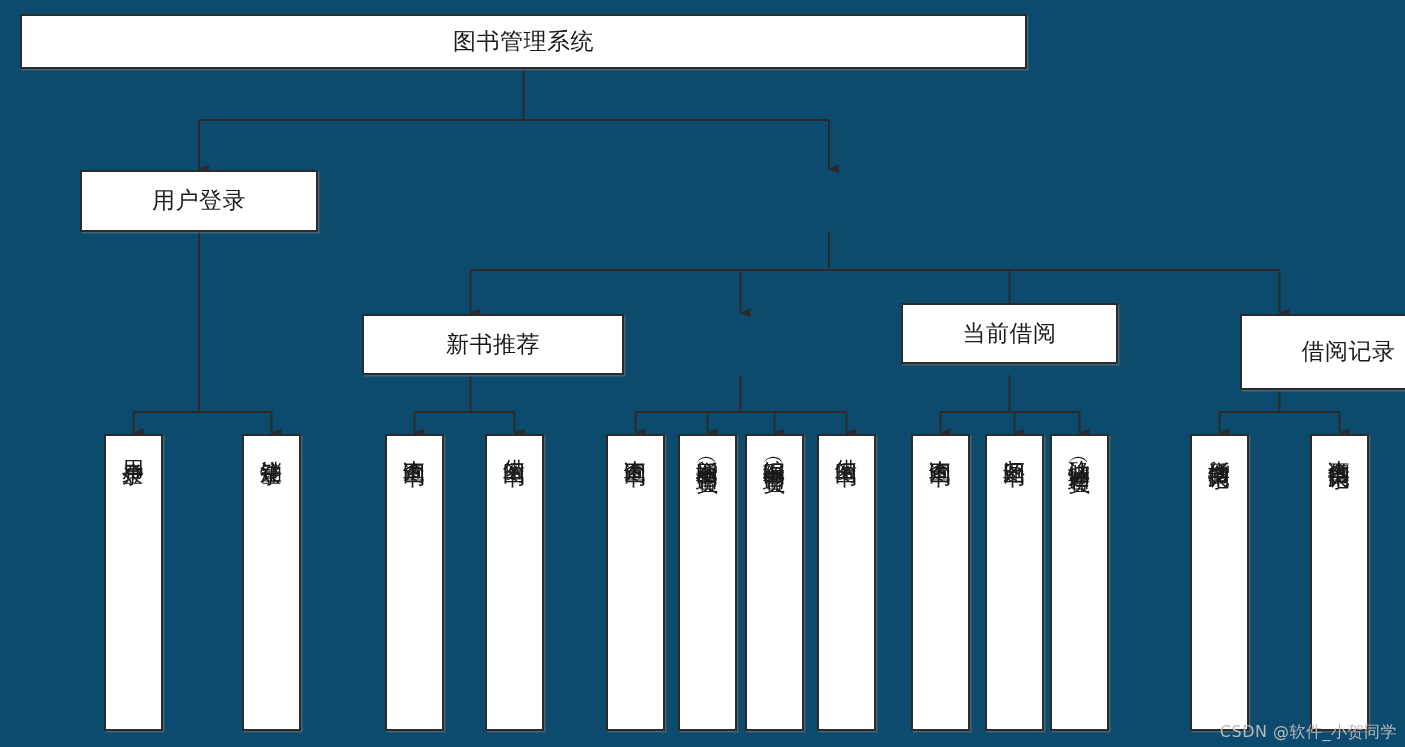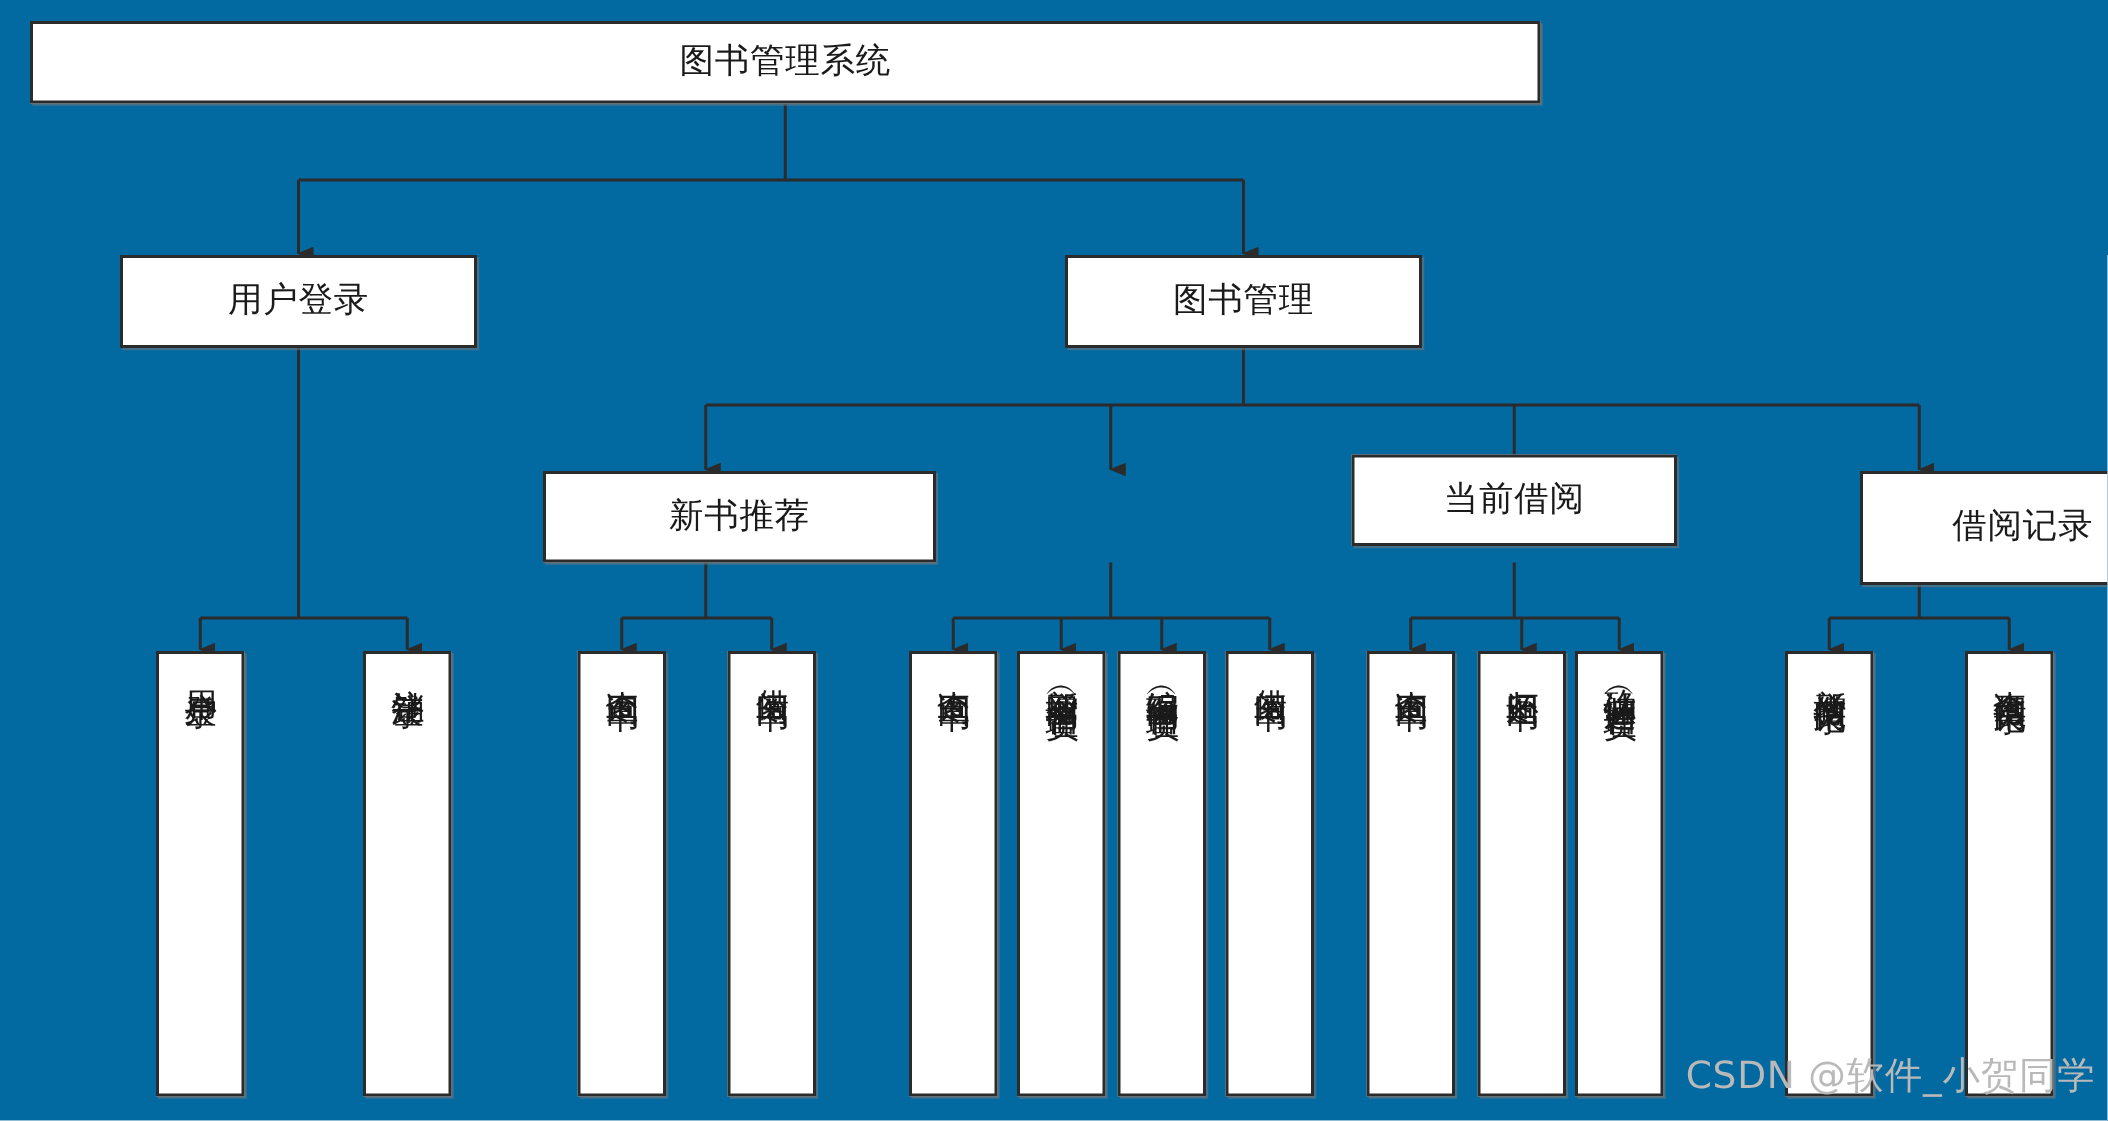--- a/index.html
+++ b/index.html
@@ -7,21 +7,21 @@
     padding: 0;
     background: #ffffff;
   }
   body {
     font-family: "DejaVu Sans", "Liberation Sans", sans-serif;
   }
   #canvas {
     position: relative;
     width: 1405px;
     height: 747px;
-    background: #0369a1;
+    background: #0c4a6e;
     overflow: hidden;
   }
   .node {
     position: absolute;
     box-sizing: border-box;
     border: 2px solid #2b2b2b;
     background: #ffffff;
     display: flex;
     align-items: center;
     justify-content: center;
@@ -63,22 +63,22 @@
     pointer-events: none;
   }
   .edge-line {
     stroke: #2b2b2b;
     stroke-width: 2;
     fill: none;
   }
   .watermark {
     position: absolute;
     right: 8px;
-    bottom: 14px;
-    font-size: 25px;
+    bottom: 4px;
+    font-size: 16px;
     color: #b9b9b9;
     white-space: nowrap;
     letter-spacing: 0.5px;
   }
 </style>
 </head>
 <body>
 
 <div id="canvas">
 
@@ -125,23 +125,20 @@
       </g>
   </svg>
 
   <div class="node horiz" id="node-root" style="left: 20px; top: 14px; width: 1007px; height: 55px;">
     <span class="node-label">图书管理系统</span>
   </div>
 
   <div class="node horiz" id="node-user-login" style="left: 80px; top: 170px; width: 238px; height: 62px;">
     <span class="node-label">用户登录</span>
   </div>
-  <div class="node horiz" id="node-book-manage" style="left: 710px; top: 170px; width: 238px; height: 62px;">
-    <span class="node-label">图书管理</span>
-  </div>
 
   <div class="node horiz" id="node-new-book-recommend" style="left: 362px; top: 314px; width: 262px; height: 61px;">
     <span class="node-label">新书推荐</span>
   </div>
   <div class="node horiz" id="node-current-borrow" style="left: 901px; top: 303px; width: 217px; height: 61px;">
     <span class="node-label">当前借阅</span>
   </div>
   <div class="node horiz" id="node-borrow-record" style="left: 1240px; top: 314px; width: 217px; height: 76px;">
     <span class="node-label">借阅记录</span>
   </div>

